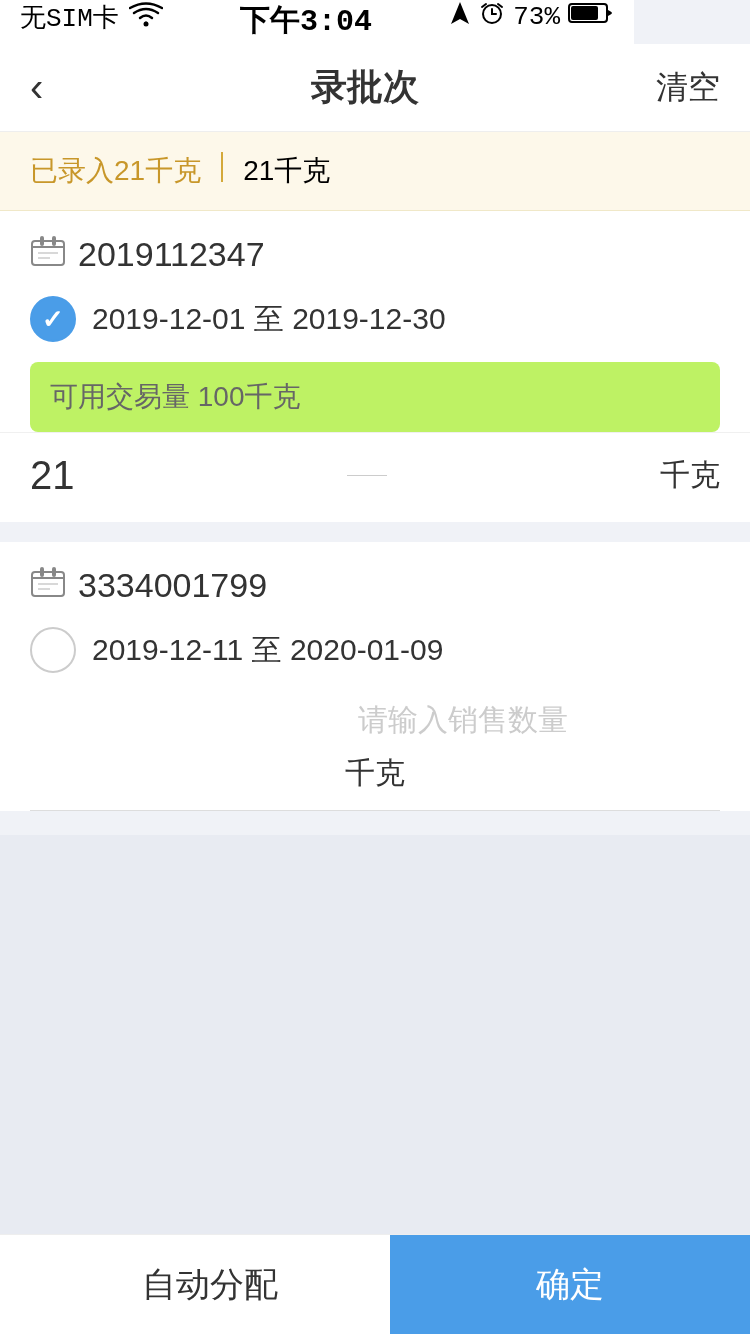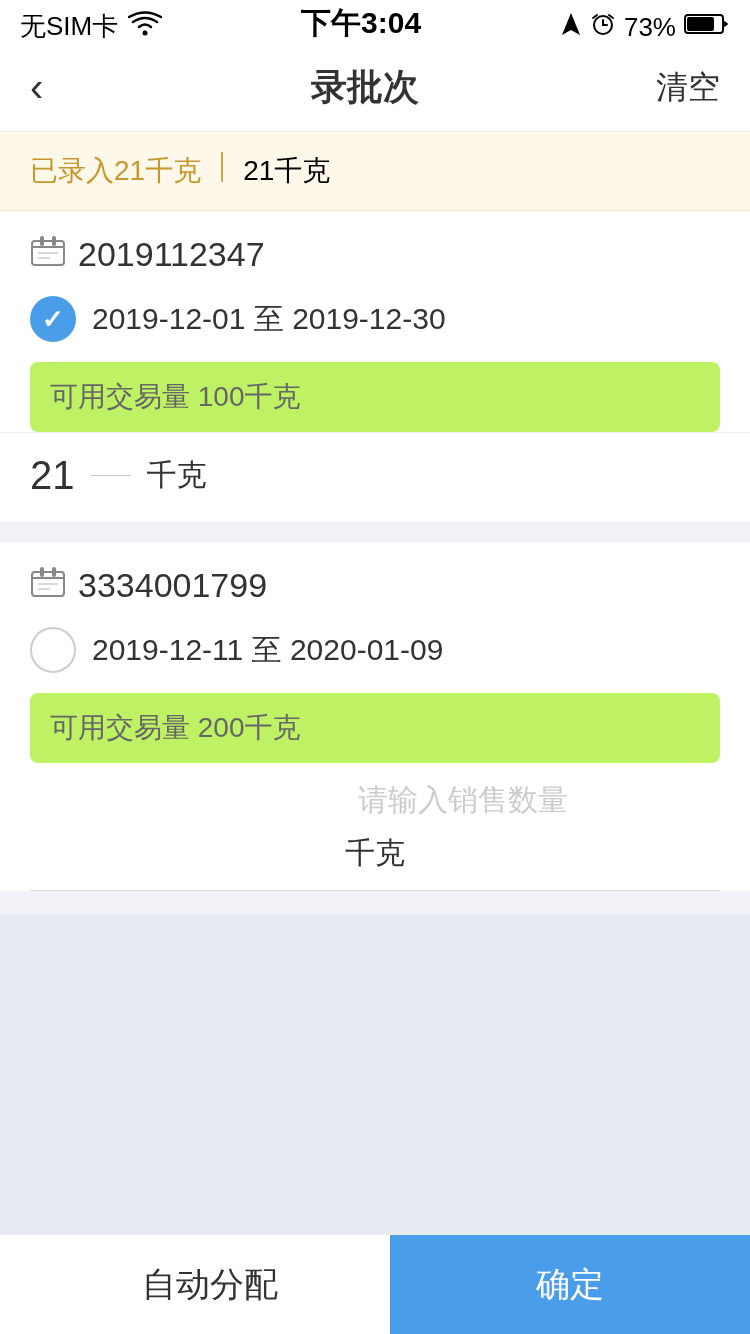--- a/index.html
+++ b/index.html
@@ -8,29 +8,30 @@
       width: 750px;
       min-height: 1334px;
       font-family: -apple-system, "PingFang SC", "Helvetica Neue", Arial, sans-serif;
       background: #f0f2f7;
       font-size: 32px;
       color: #333;
     }
 
     
     .status-bar {
-      width: 750px;
+      width: 634px;
       height: 44px;
       background: #fff;
       display: flex;
-      align-items: flex-end;
+      align-items: flex-start;
       justify-content: space-between;
       padding: 0 20px;
       font-size: 26px;
       color: #000;
+      font-family: Liberation Mono, monospace;
     }
     .status-left { display: flex; align-items: center; gap: 10px; }
     .status-center { font-weight: 600; font-size: 30px; }
     .status-right { display: flex; align-items: center; gap: 8px; font-size: 26px; }
 
     
     .nav-bar {
       width: 750px;
       height: 88px;
       background: #fff;
@@ -146,21 +147,21 @@
       border-radius: 8px;
       padding: 16px 20px;
       font-size: 28px;
       color: #666;
     }
 
     
     .qty-row {
       display: flex;
       align-items: center;
-      justify-content: flex-start;
+      justify-content: space-between;
       padding: 20px 30px 24px;
       gap: 16px;
       background: #fff;
       border-top: 1px solid #f0f0f0;
     }
     .qty-value {
       font-size: 40px;
       color: #333;
       font-weight: 400;
     }
@@ -341,24 +342,20 @@
             <rect x="22" y="1" width="4" height="10" rx="2" fill="#888"></rect>
             <path d="M8 18 L28 18 M8 23 L20 23" stroke="#ccc" stroke-width="1.5"></path>
           </svg>
         </span>
         <span class="batch-id">3334001799</span>
       </div>
       <div class="batch-row">
         <div class="radio-btn"></div>
         <span class="batch-date">2019-12-11 至 2020-01-09</span>
       </div>
-      <div class="avail-box">
-        <span>可用交易量</span>
-        <span> </span><span>200千克</span>
-      </div>
     </div>
     <div class="qty-input-row">
       <input class="qty-input" type="text" placeholder="请输入销售数量" style="">
       <span class="qty-unit">千克</span>
     </div>
     <div class="qty-underline"></div>
   </div>
 
   <div class="bottom-area" style="min-height: 440px;"></div>
 </div>

